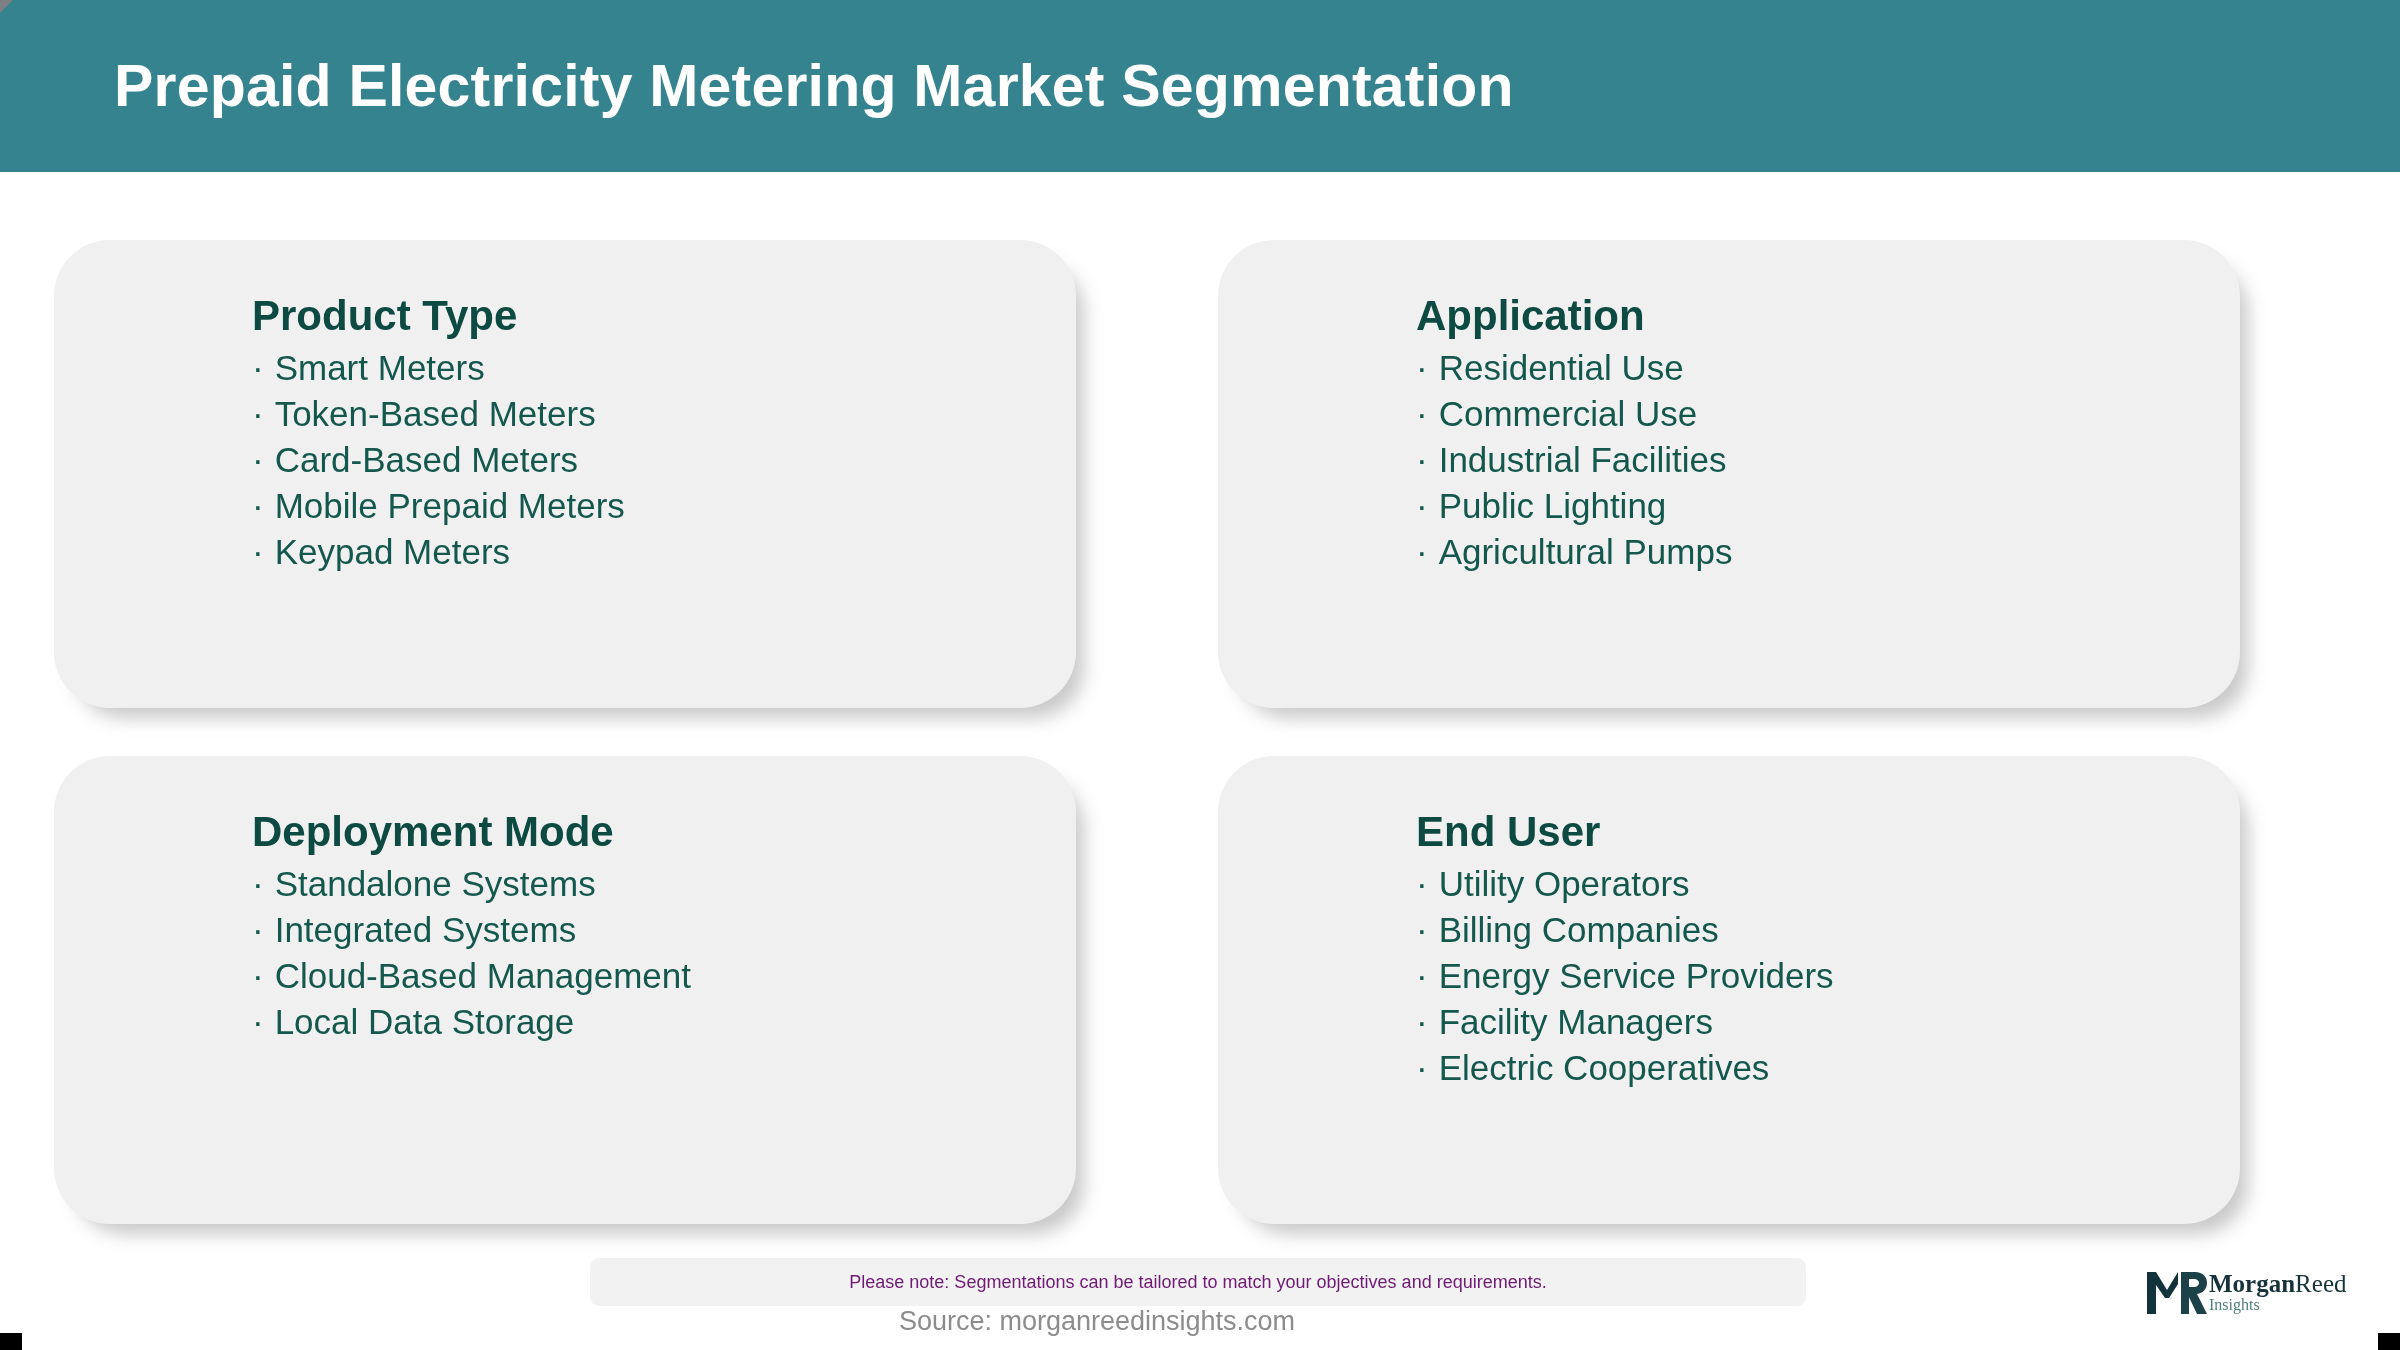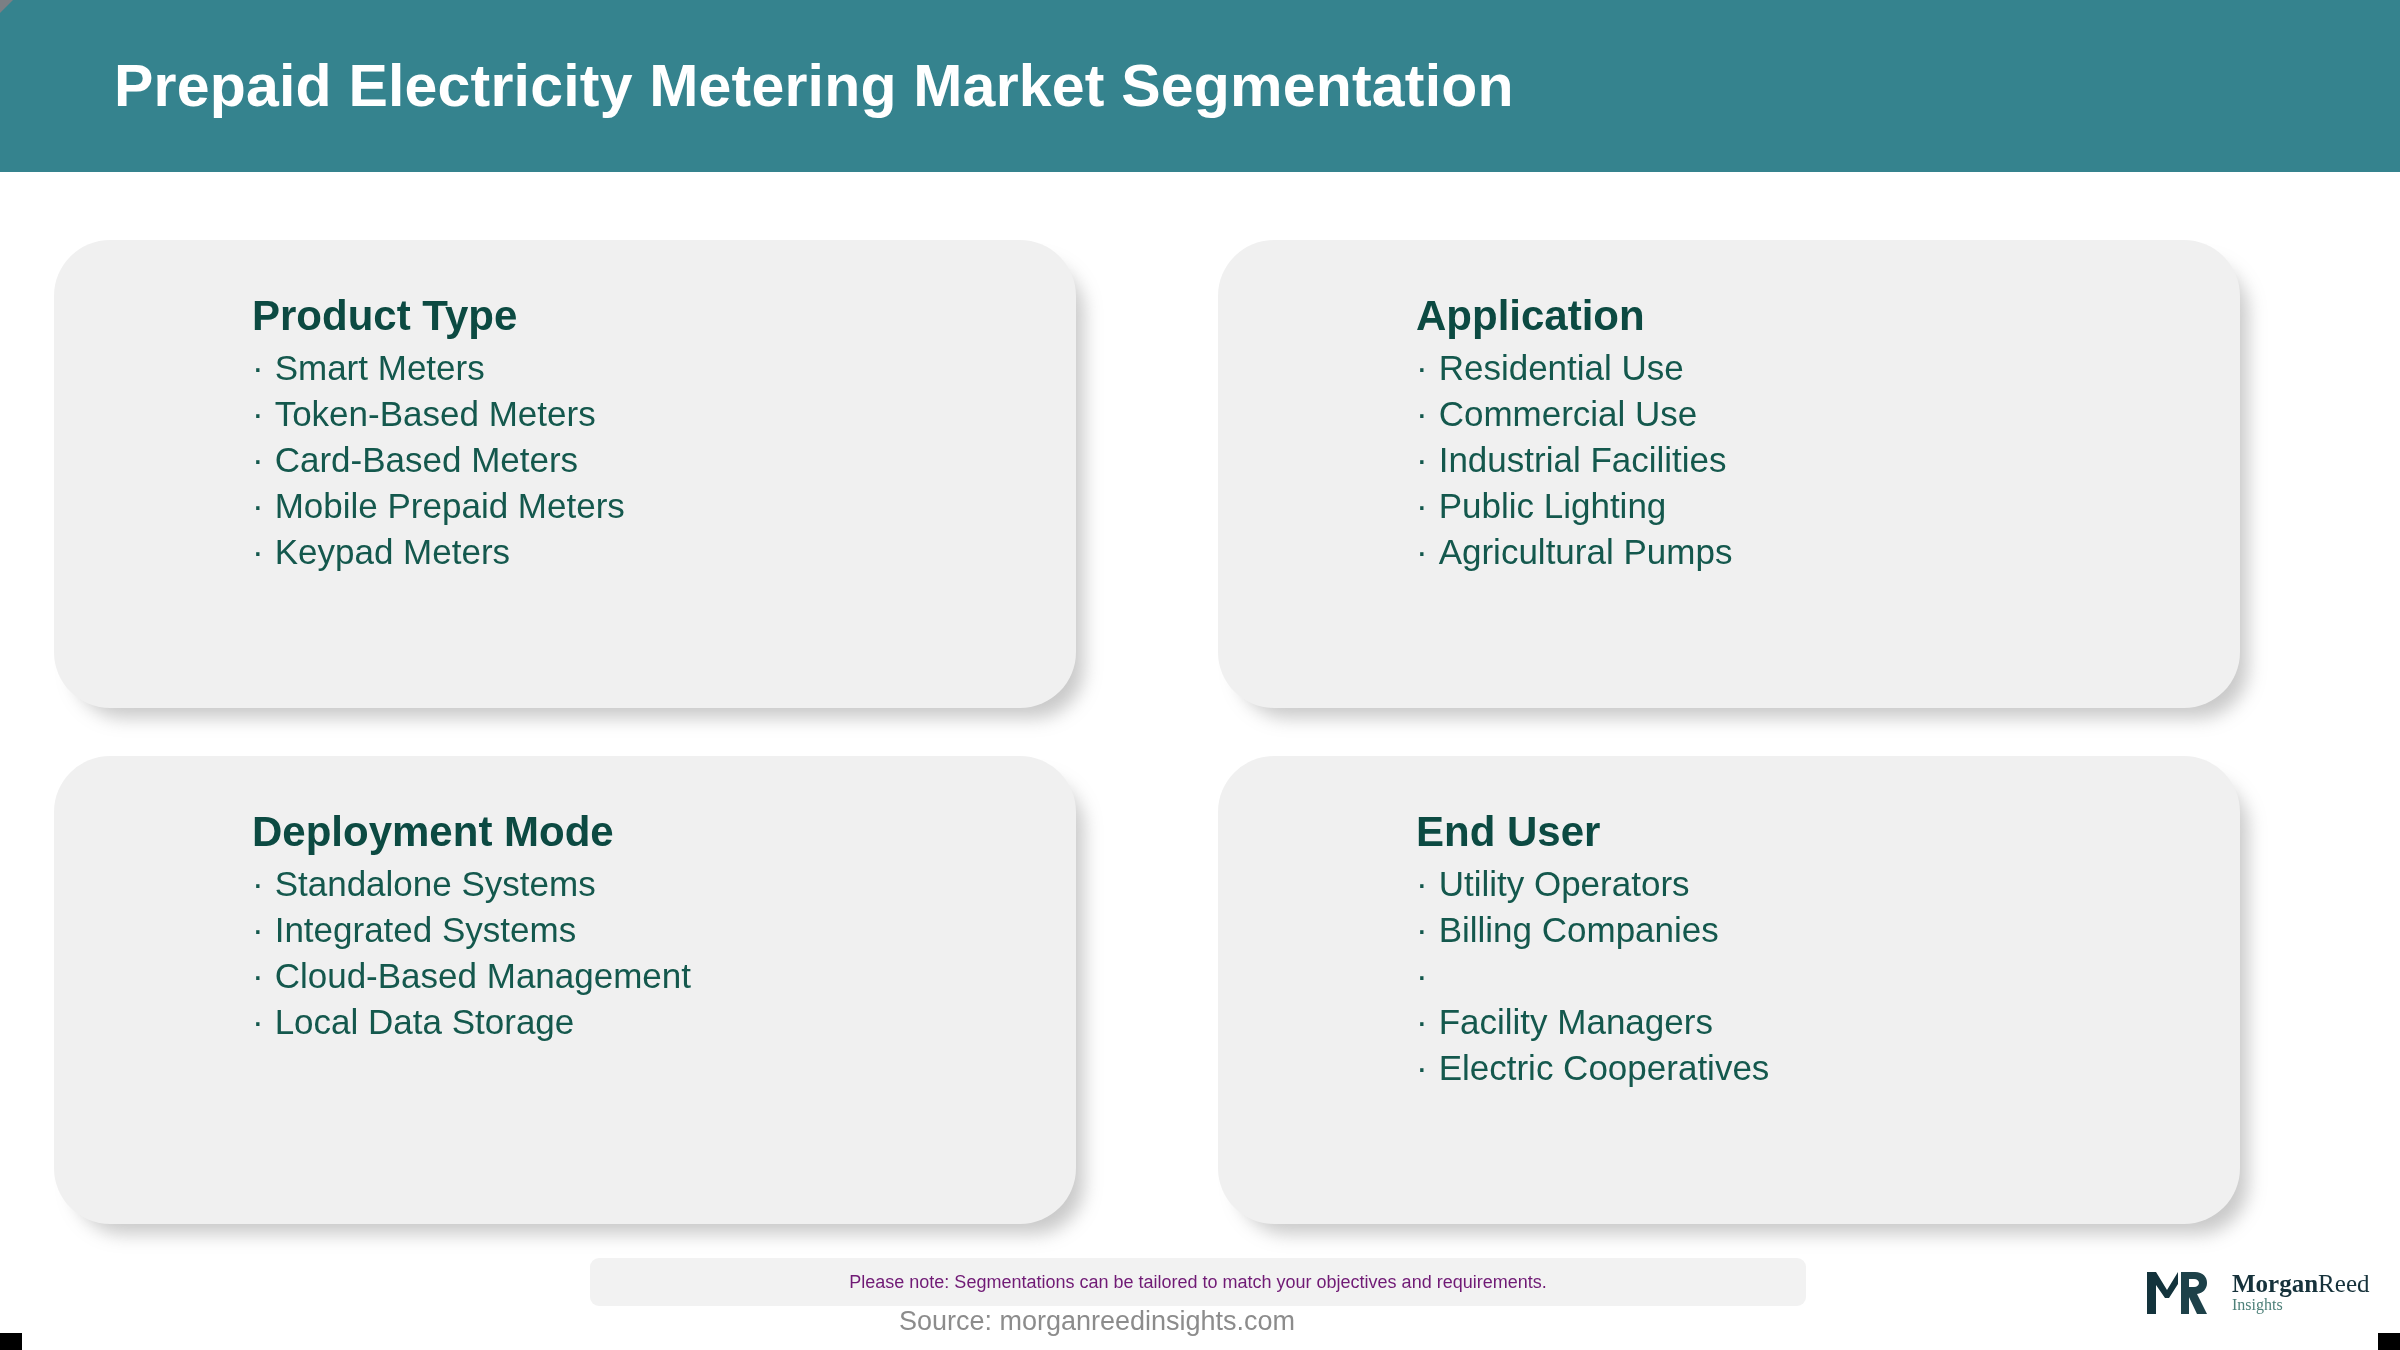--- a/index.html
+++ b/index.html
@@ -147,21 +147,21 @@
     margin-left: -230px;
   }
 
   
   .logo {
     position: absolute;
     left: 2145px;
     top: 1268px;
     display: flex;
     align-items: center;
-    gap: 23px;
+    gap: 0;
   }
   .logo-mark {
     width: 64px;
     height: 48px;
     flex: none;
   }
   .logo-words {
     display: flex;
     flex-direction: column;
     line-height: 1.02;
@@ -281,20 +281,21 @@
         <li>
             <span class="bullet">·</span>
             <span>Utility Operators</span>
           </li>
         <li>
             <span class="bullet">·</span>
             <span>Billing Companies</span>
           </li>
         <li>
             <span class="bullet">·</span>
+            <span>Energy Service Providers</span>
           </li>
         <li>
             <span class="bullet">·</span>
             <span>Facility Managers</span>
           </li>
         <li>
             <span class="bullet">·</span>
             <span>Electric Cooperatives</span>
           </li>
       </ul>

